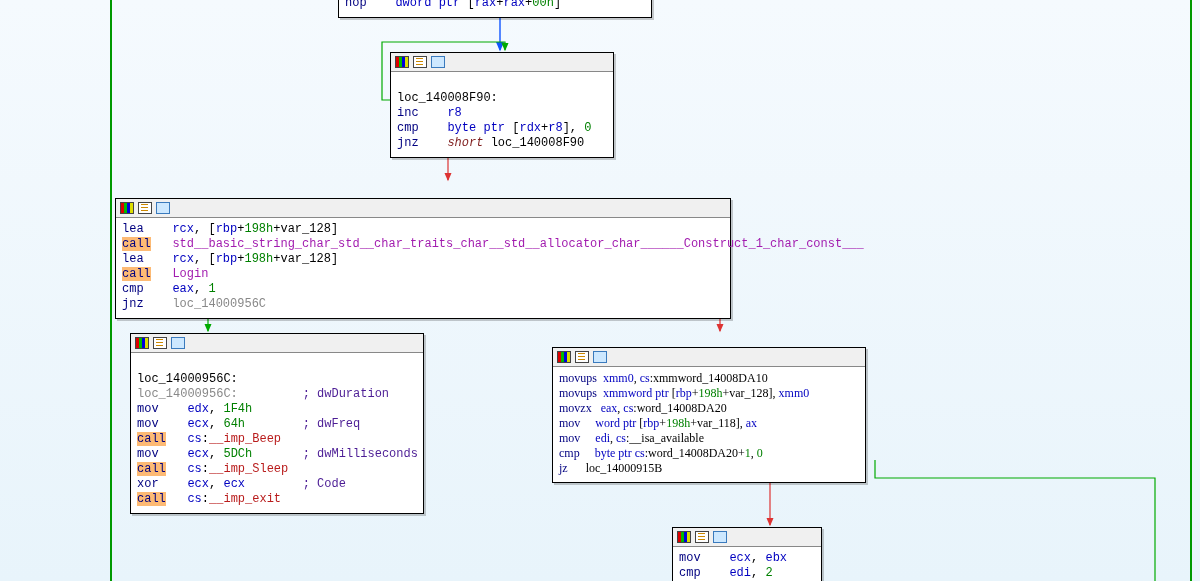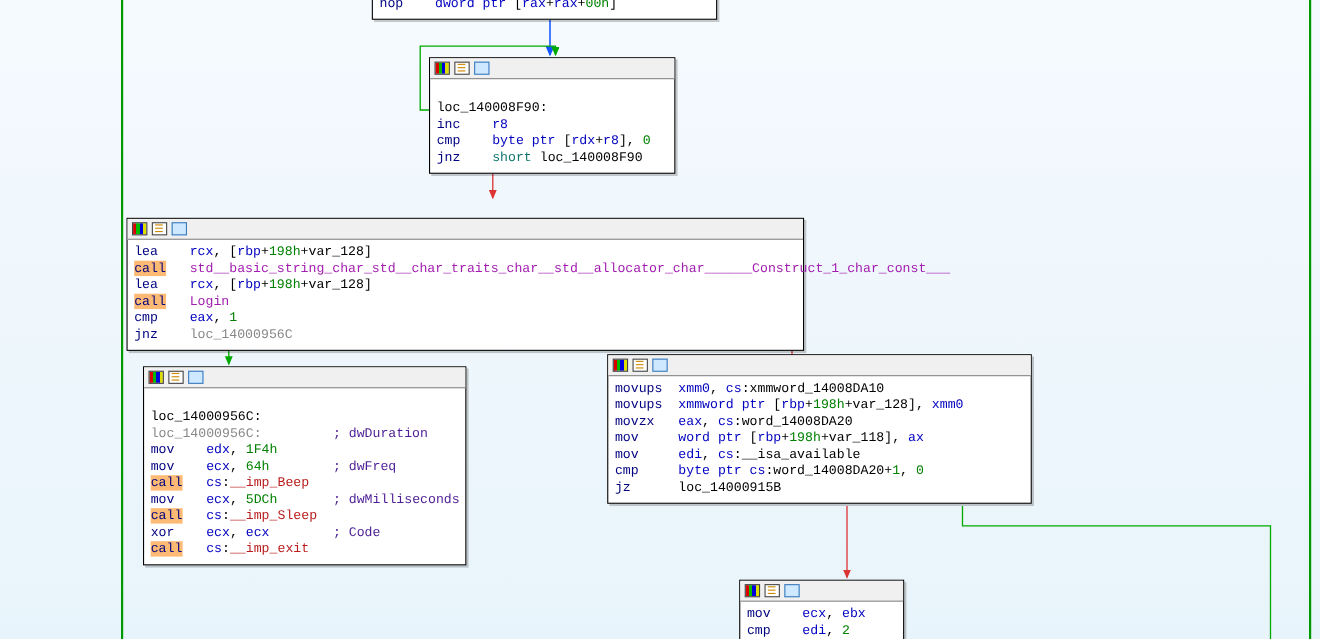--- a/index.html
+++ b/index.html
@@ -63,21 +63,21 @@
     line-height: 15px;
   }
   .loc { color: #000000; }
   .mne { color: #000080; }
   .num { color: #008000; }
   .reg { color: #0000c0; }
   .cmt { color: #4c1d95; }
   .hl-call { background: #fdba74; }
   .imp { color: #b91c1c; }
   .func { color: #a21caf; }
-  .kw-loc { color: #0f766e; }
+  .kw-loc { color: #7f1d1d; font-style: italic; }
   .grey { color:#888;text-align:center; }
   svg.edges {
     position:absolute; left:0; top:0; width:1200px; height:581px; pointer-events:none;
   }
   .arrow-red { stroke:#d33; fill:none; stroke-width:1.2; }
   .arrow-green { stroke:#0a0; fill:none; stroke-width:1.2; }
   .arrow-blue { stroke:#15f; fill:none; stroke-width:1.4; }
   marker path { }
 </style>
 </head>
@@ -177,21 +177,21 @@
 <span class="grey">loc_14000956C:</span>         <span class="cmt">; dwDuration</span>
 <span class="mne">mov</span>    <span class="reg">edx</span>, <span class="num">1F4h</span>
 <span class="mne">mov</span>    <span class="reg">ecx</span>, <span class="num">64h</span>        <span class="cmt">; dwFreq</span>
 <span class="hl-call"><span class="mne">call</span></span>   <span class="reg">cs</span>:<span class="imp">__imp_Beep</span>
 <span class="mne">mov</span>    <span class="reg">ecx</span>, <span class="num">5DCh</span>       <span class="cmt">; dwMilliseconds</span>
 <span class="hl-call"><span class="mne">call</span></span>   <span class="reg">cs</span>:<span class="imp">__imp_Sleep</span>
 <span class="mne">xor</span>    <span class="reg">ecx</span>, <span class="reg">ecx</span>        <span class="cmt">; Code</span>
 <span class="hl-call"><span class="mne">call</span></span>   <span class="reg">cs</span>:<span class="imp">__imp_exit</span></div>
   </div>
 
-  <div class="node" style="left:552px; top:322px; width:386px;">
+  <div class="node" style="left:552px; top:347px; width:314px;font-family:Liberation Serif, serif;">
     <div class="node-header">
       <span class="icon-box">
           <span class="icon-rgb"></span>
         </span>
       <span class="icon-box">
           <span class="icon-edit"></span>
         </span>
       <span class="icon-box">
           <span class="icon-note"></span>
         </span>

